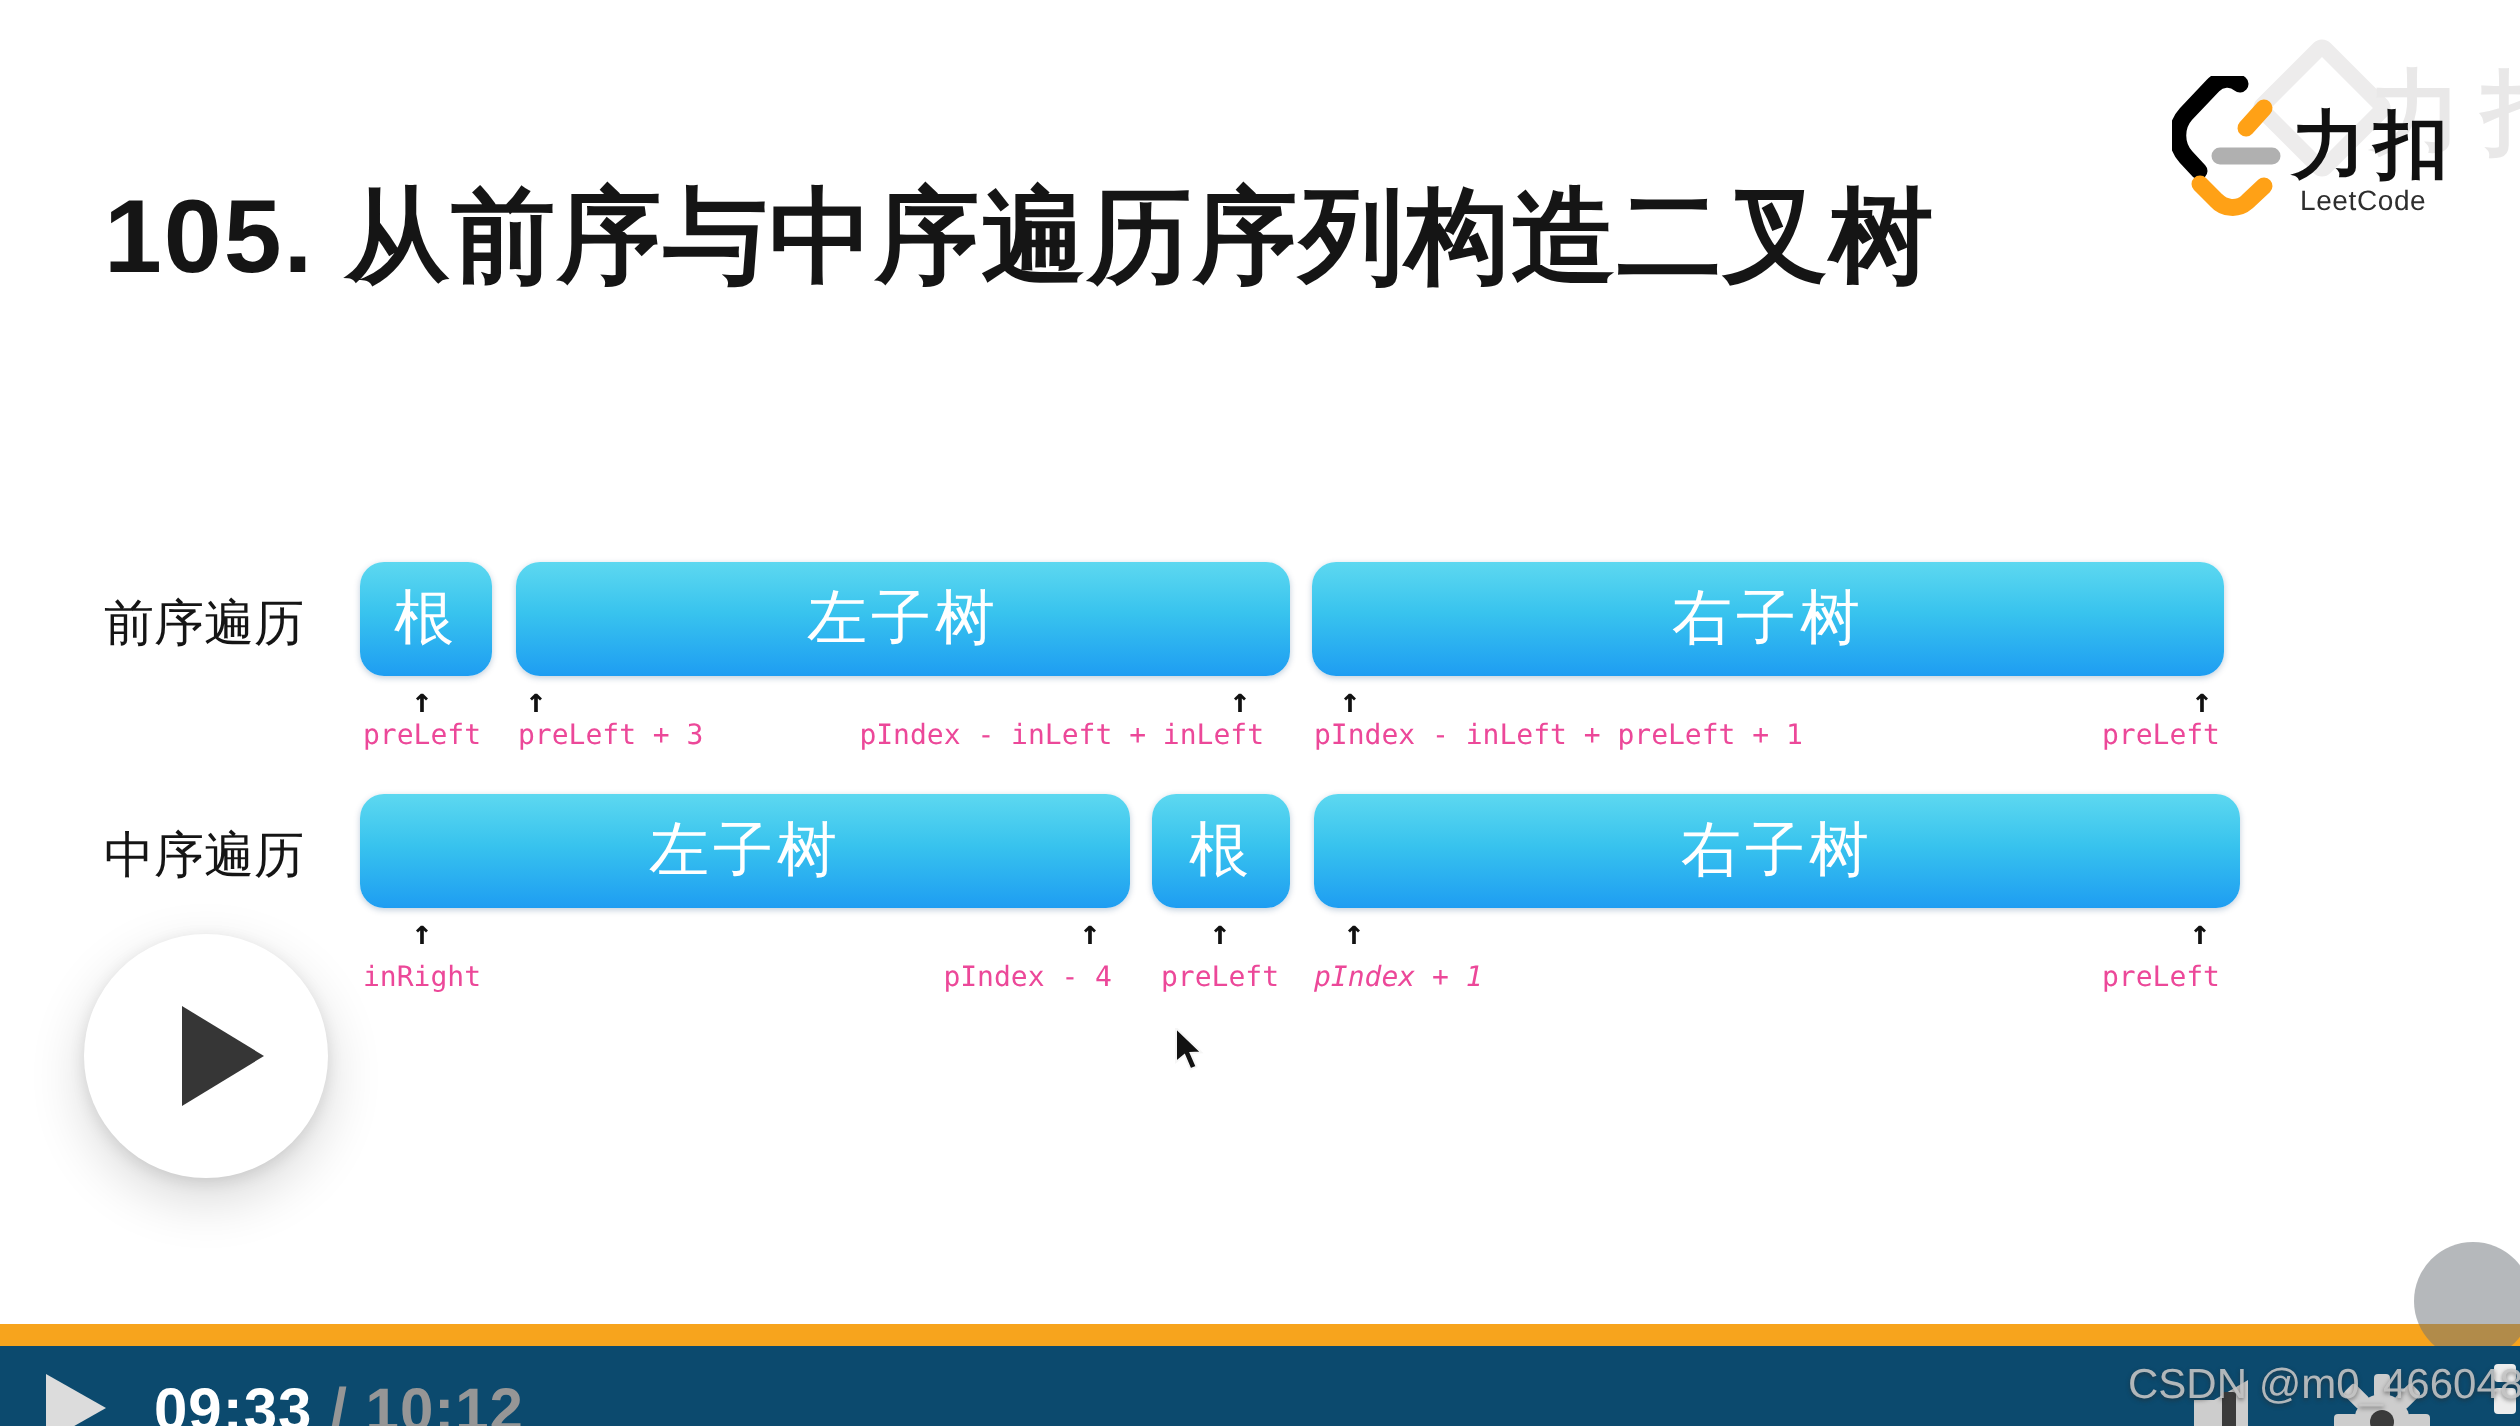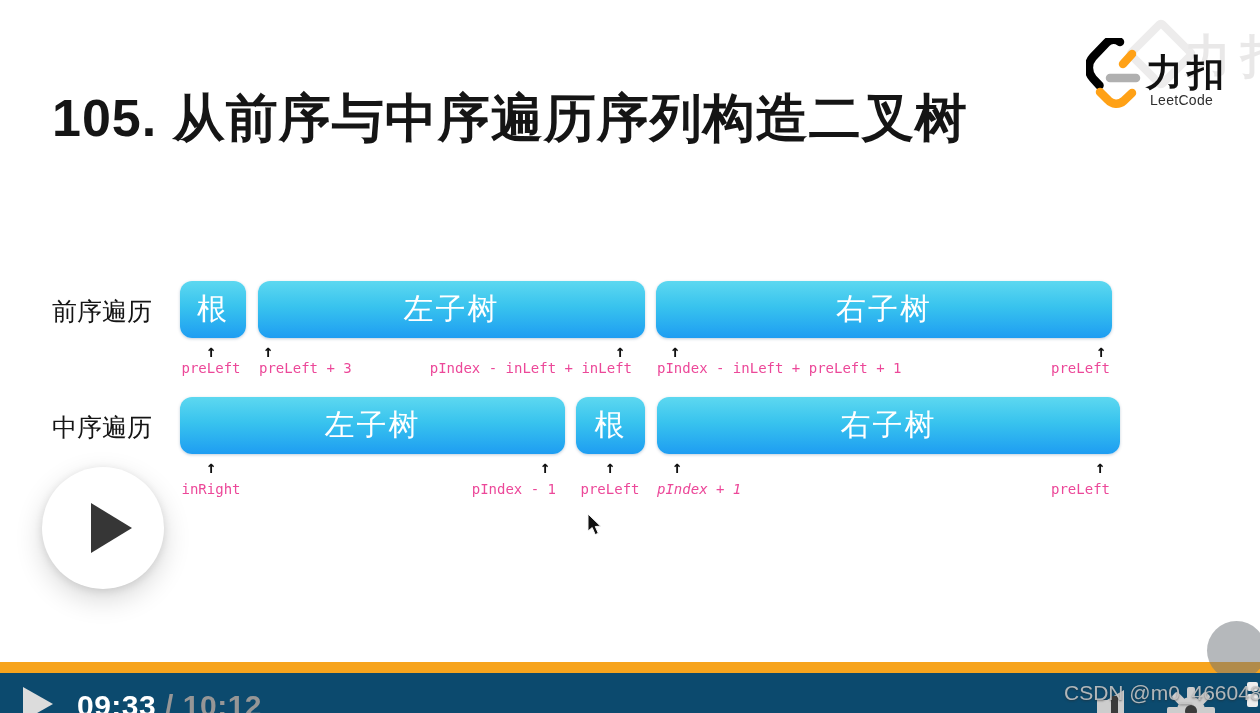--- a/index.html
+++ b/index.html
@@ -111,21 +111,21 @@
 
   <div class="row-label" style="top:411px;">中序遍历</div>
   <div class="dbox" style="left:180px;top:397px;width:385px;">左子树</div>
   <div class="dbox" style="left:576px;top:397px;width:69px;">根</div>
   <div class="dbox" style="left:657px;top:397px;width:463px;">右子树</div>
 
   <span class="ptr-arrow" style="left:211px;top:459px;">↑</span>
   <span class="ptr-text ptr-center" style="left:211px;top:482px;">inRight</span>
 
   <span class="ptr-arrow" style="left:545px;top:459px;">↑</span>
-  <span class="ptr-text" style="right:704px;top:482px;">pIndex - 1</span>
+  <span class="ptr-text" style="right:704px;top:482px;">pIndex - 4</span>
 
   <span class="ptr-arrow" style="left:610px;top:459px;">↑</span>
   <span class="ptr-text ptr-center" style="left:610px;top:482px;">preLeft</span>
 
   <span class="ptr-arrow" style="left:677px;top:459px;">↑</span>
   <span class="ptr-text" style="left:657px;top:482px;font-style:italic;">pIndex + 1</span>
 
   <span class="ptr-arrow" style="left:1100px;top:459px;">↑</span>
   <span class="ptr-text" style="right:150px;top:482px;">preLeft</span>
 

